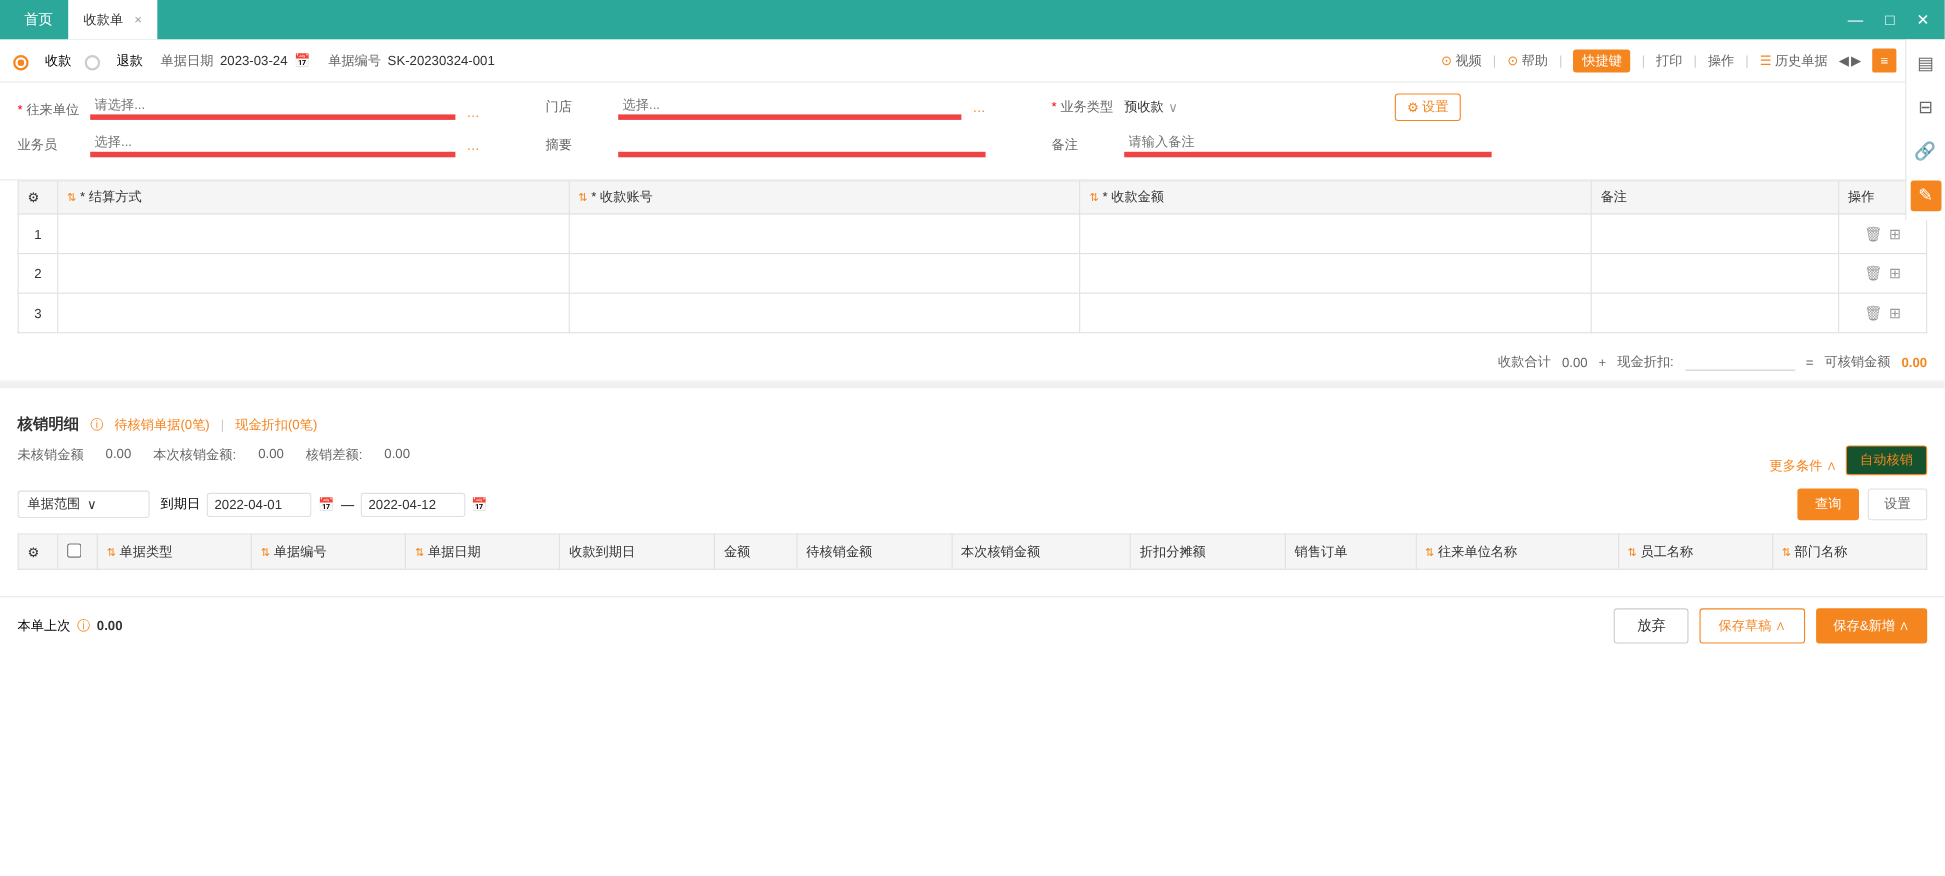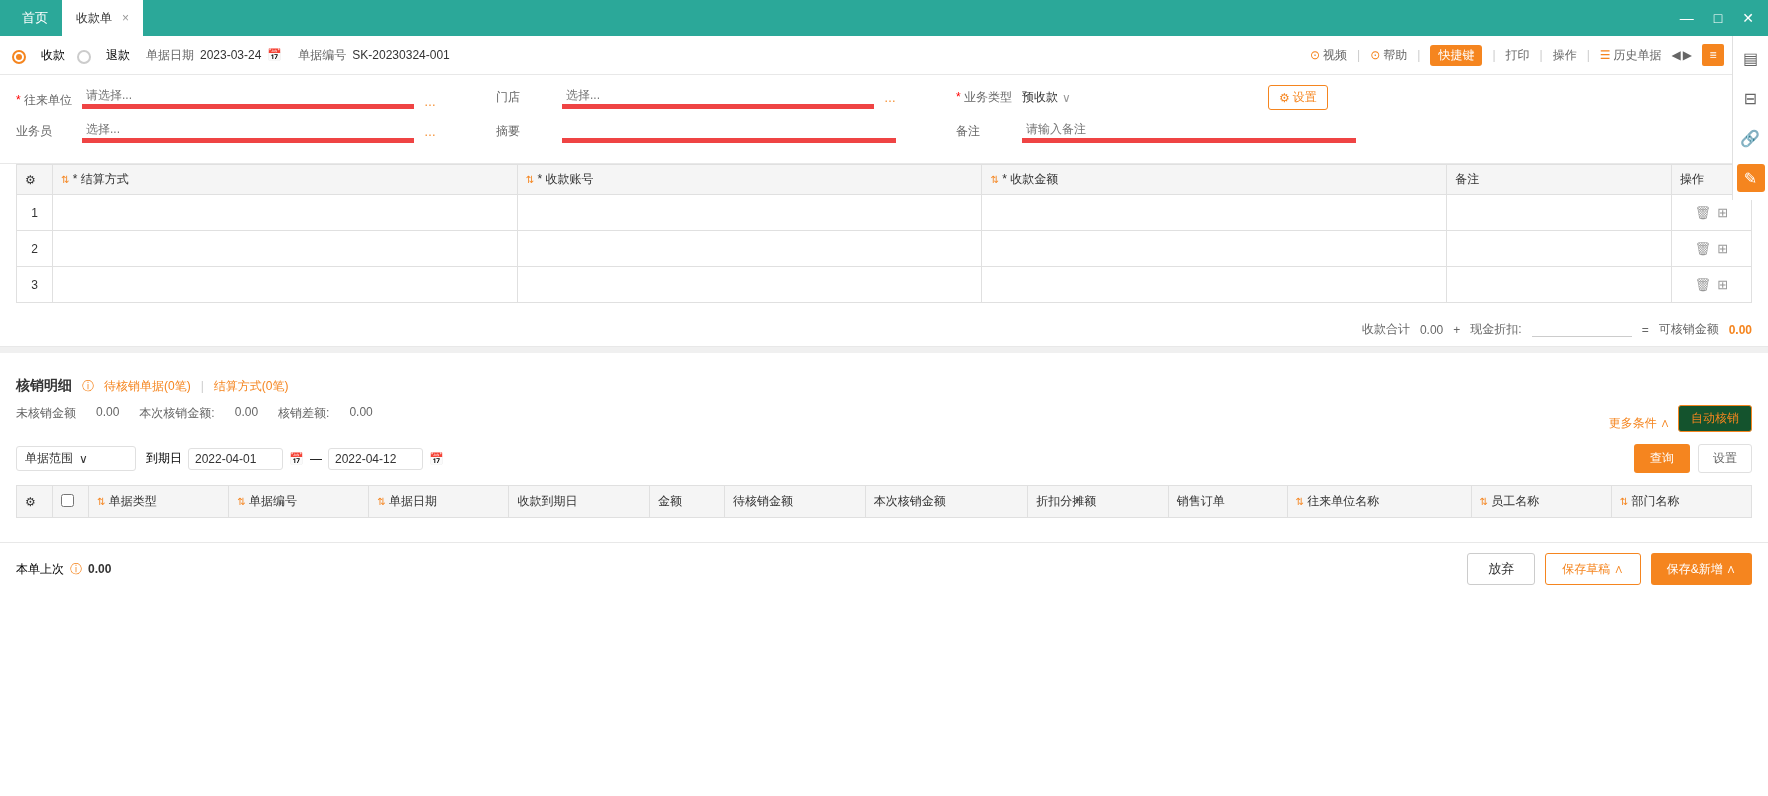--- a/index.html
+++ b/index.html
@@ -684,21 +684,21 @@
     <span>可核销金额</span>
     <span class="summary-orange">0.00</span>
   </div>
 
   <div class="verify-section">
     <div class="verify-header">
       <span class="verify-title">核销明细</span>
       <span class="verify-info-icon">ⓘ</span>
       <span class="verify-tab">待核销单据(0笔)</span>
       <span class="verify-tab-sep">|</span>
-      <span class="verify-tab">结算方式(0笔)</span>
+      <span class="verify-tab">现金折扣(0笔)</span>
     </div>
 
     <div class="verify-stats">
       <span>未核销金额</span>
       <span>0.00</span>
       <span>本次核销金额:</span>
       <span>0.00</span>
       <span>核销差额:</span>
       <span>0.00</span>
       <div class="filter-right">

